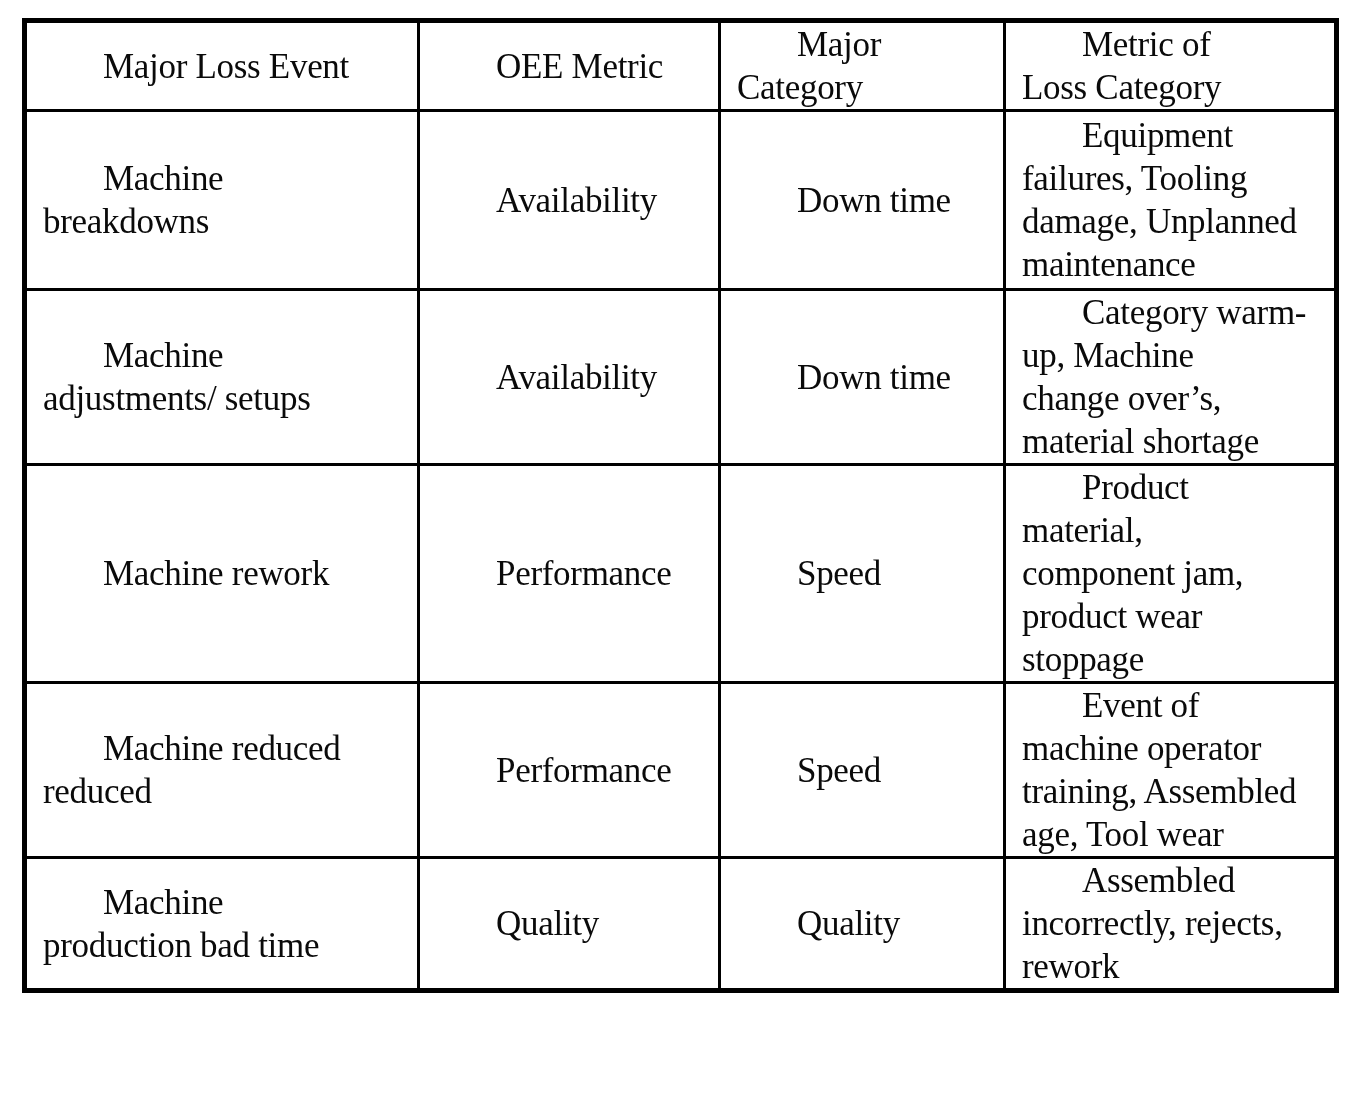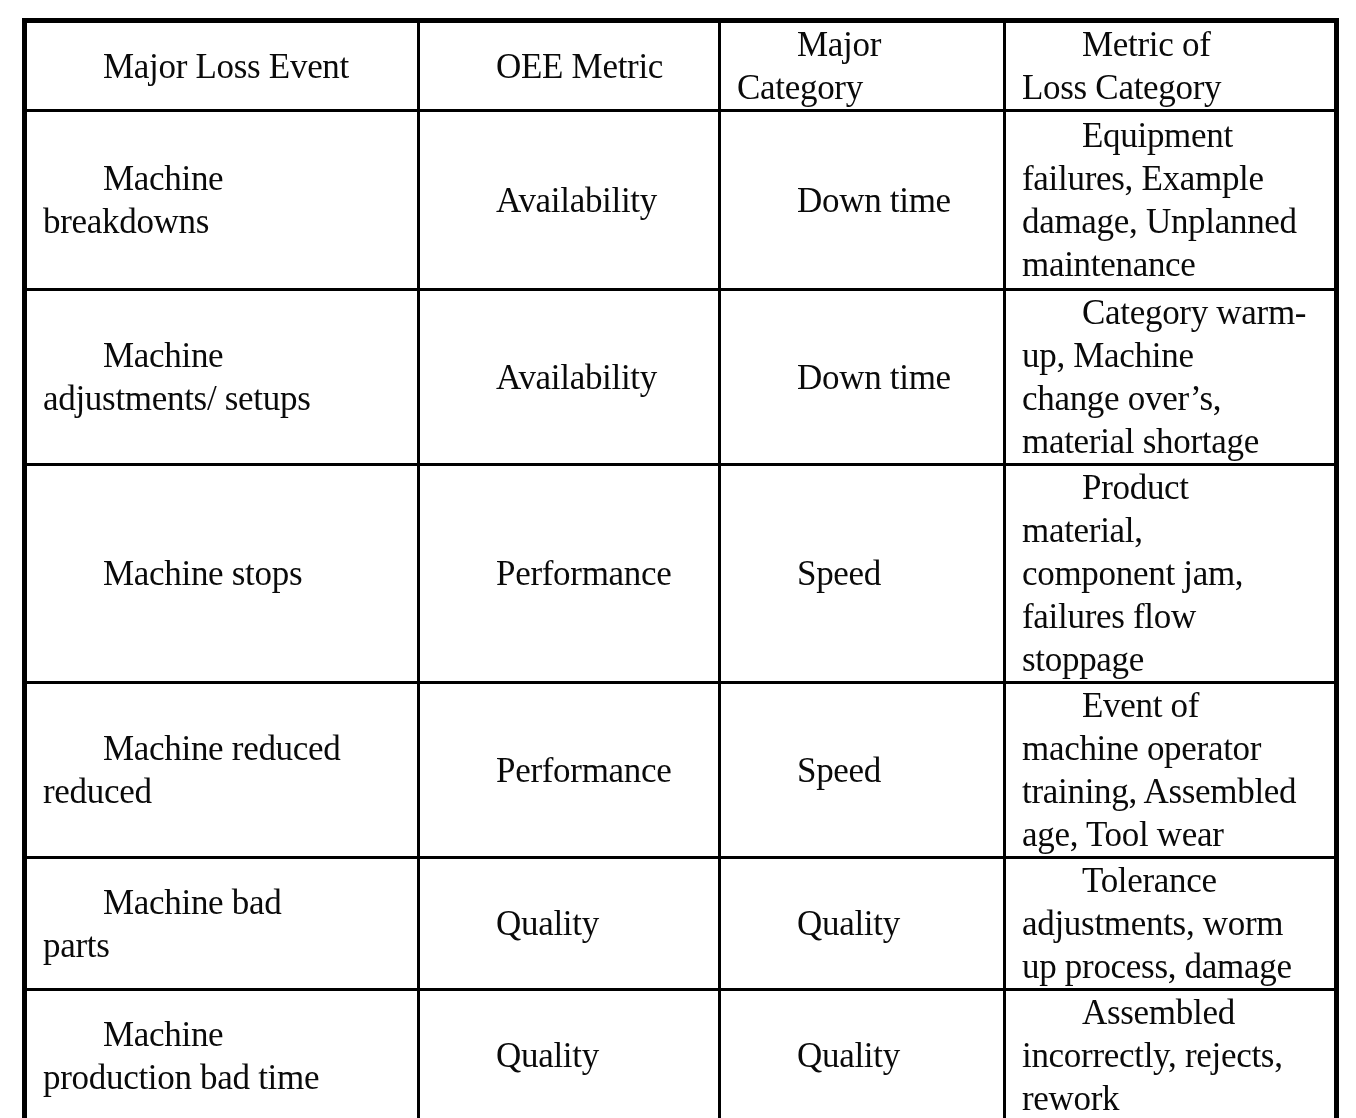--- a/index.html
+++ b/index.html
@@ -81,21 +81,21 @@
             <div class="line">breakdowns</div>
           </td>
         <td class="c-metric">
             <div class="line first">Availability</div>
           </td>
         <td class="c-loss">
             <div class="line first">Down time</div>
           </td>
         <td class="c-example">
             <div class="line first">Equipment</div>
-            <div class="line">failures, Example</div>
+            <div class="line">failures, Tooling</div>
             <div class="line">damage, Unplanned</div>
             <div class="line">maintenance</div>
           </td>
       </tr>
       <tr class="r1">
         <td class="c-event">
             <div class="line first">Machine</div>
             <div class="line">adjustments/ setups</div>
           </td>
         <td class="c-metric">
@@ -106,69 +106,52 @@
           </td>
         <td class="c-example">
             <div class="line first">Category warm-</div>
             <div class="line">up, Machine</div>
             <div class="line">change over’s,</div>
             <div class="line">material shortage</div>
           </td>
       </tr>
       <tr class="r2">
         <td class="c-event">
-            <div class="line first">Machine stops</div>
+            <div class="line first">Machine rework</div>
           </td>
         <td class="c-metric">
             <div class="line first">Performance</div>
           </td>
         <td class="c-loss">
             <div class="line first">Speed</div>
           </td>
         <td class="c-example">
             <div class="line first">Product</div>
             <div class="line">material,</div>
             <div class="line">component jam,</div>
-            <div class="line">failures flow</div>
+            <div class="line">product wear</div>
             <div class="line">stoppage</div>
           </td>
       </tr>
       <tr class="r3">
         <td class="c-event">
             <div class="line first">Machine reduced</div>
             <div class="line">reduced</div>
           </td>
         <td class="c-metric">
             <div class="line first">Performance</div>
           </td>
         <td class="c-loss">
             <div class="line first">Speed</div>
           </td>
         <td class="c-example">
             <div class="line first">Event of</div>
             <div class="line">machine operator</div>
             <div class="line">training, Assembled</div>
             <div class="line">age, Tool wear</div>
-          </td>
-      </tr>
-      <tr class="r4">
-        <td class="c-event">
-            <div class="line first">Machine bad</div>
-            <div class="line">parts</div>
-          </td>
-        <td class="c-metric">
-            <div class="line first">Quality</div>
-          </td>
-        <td class="c-loss">
-            <div class="line first">Quality</div>
-          </td>
-        <td class="c-example">
-            <div class="line first">Tolerance</div>
-            <div class="line">adjustments, worm</div>
-            <div class="line">up process, damage</div>
           </td>
       </tr>
       <tr class="r5">
         <td class="c-event">
             <div class="line first">Machine</div>
             <div class="line">production bad time</div>
           </td>
         <td class="c-metric">
             <div class="line first">Quality</div>
           </td>

